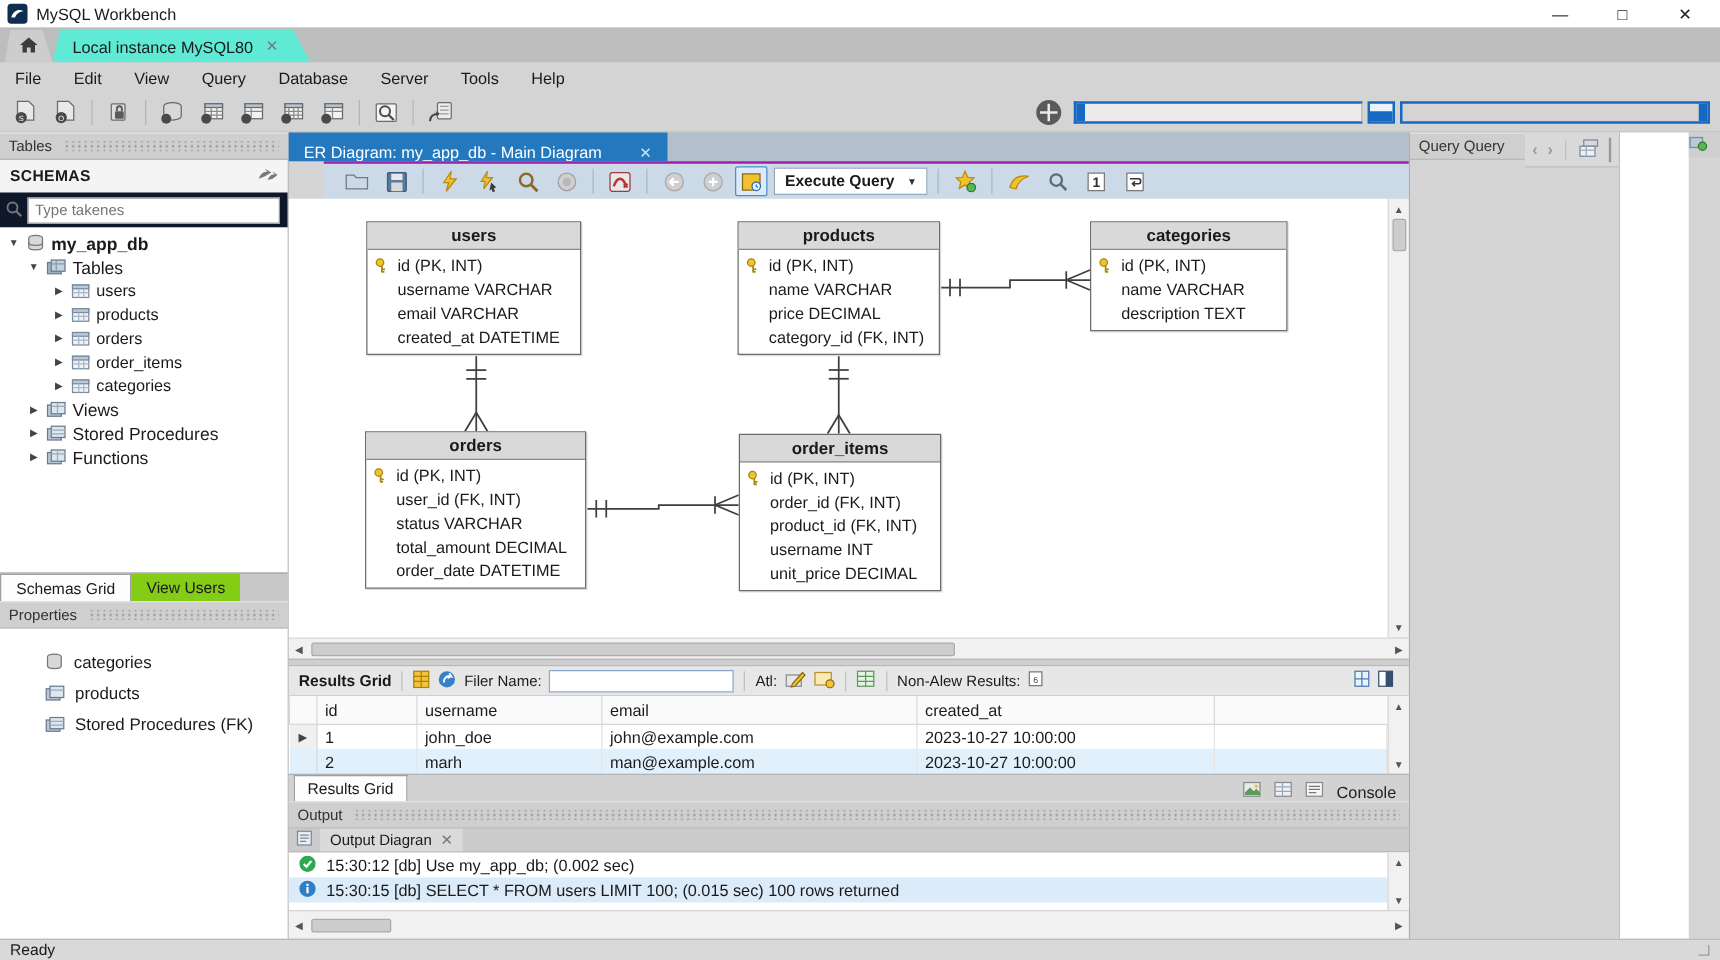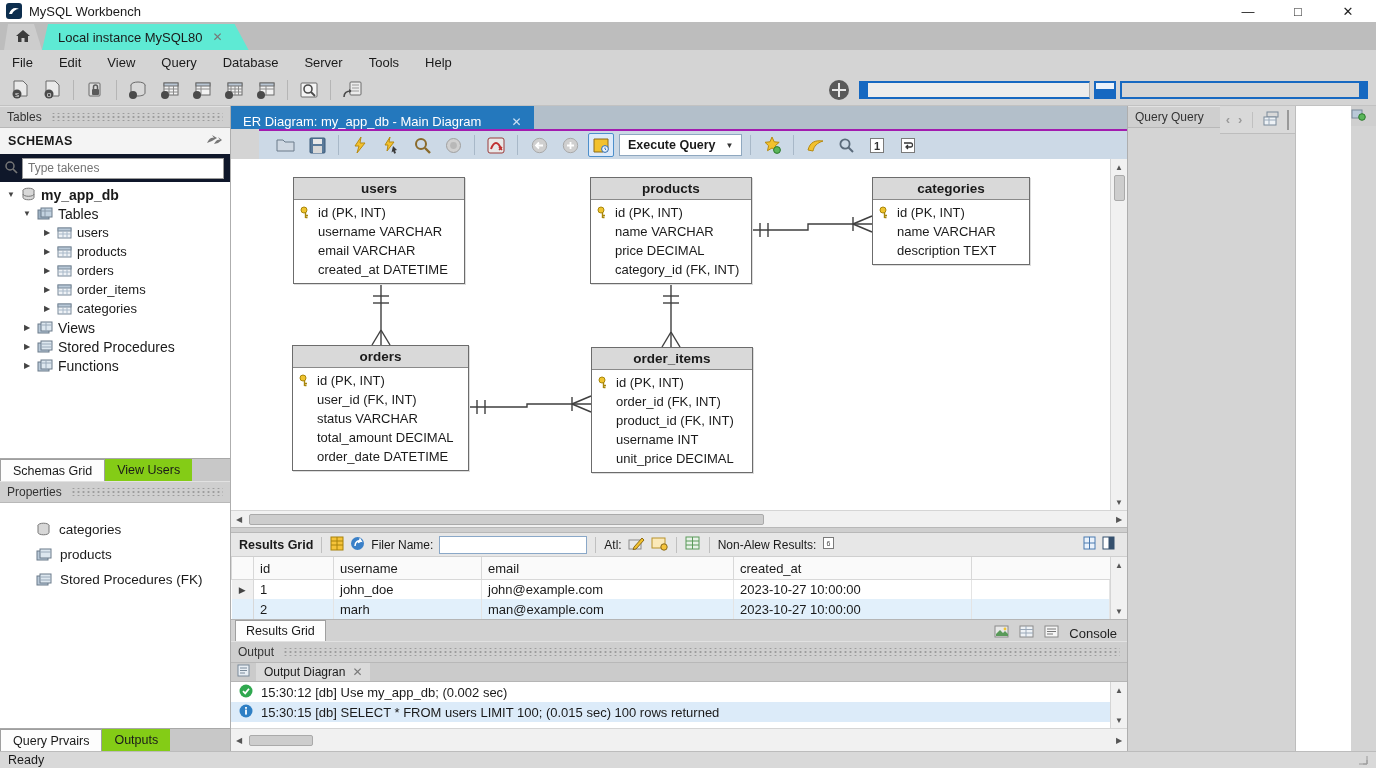--- a/index.html
+++ b/index.html
@@ -447,24 +447,20 @@
         <div class="prow">
           <span class="ic">
               <svg width="16" height="13" viewBox="0 0 16 13">
                 <rect x="1" y="3" width="11" height="9" fill="#b9c9d8" stroke="#6a7a8a"></rect>
                 <rect x="4" y="1" width="11" height="9" fill="#dde7ef" stroke="#6a7a8a"></rect>
                 <path d="M4 4 h11 M4 7 h11" stroke="#9aaaba"></path>
               </svg>
             </span>
           <span>Stored Procedures (FK)</span>
         </div>
-      </div>
-      <div class="sidetabs">
-        <span class="sidetab active">Query Prvairs</span>
-        <span class="sidetab">Outputs</span>
       </div>
     </div>
 
     <div class="center">
 
       <div class="ertabrow">
         <div class="ertab">
           <span>ER Diagram: my_app_db - Main Diagram</span>
           <span class="closex">✕</span>
         </div>

